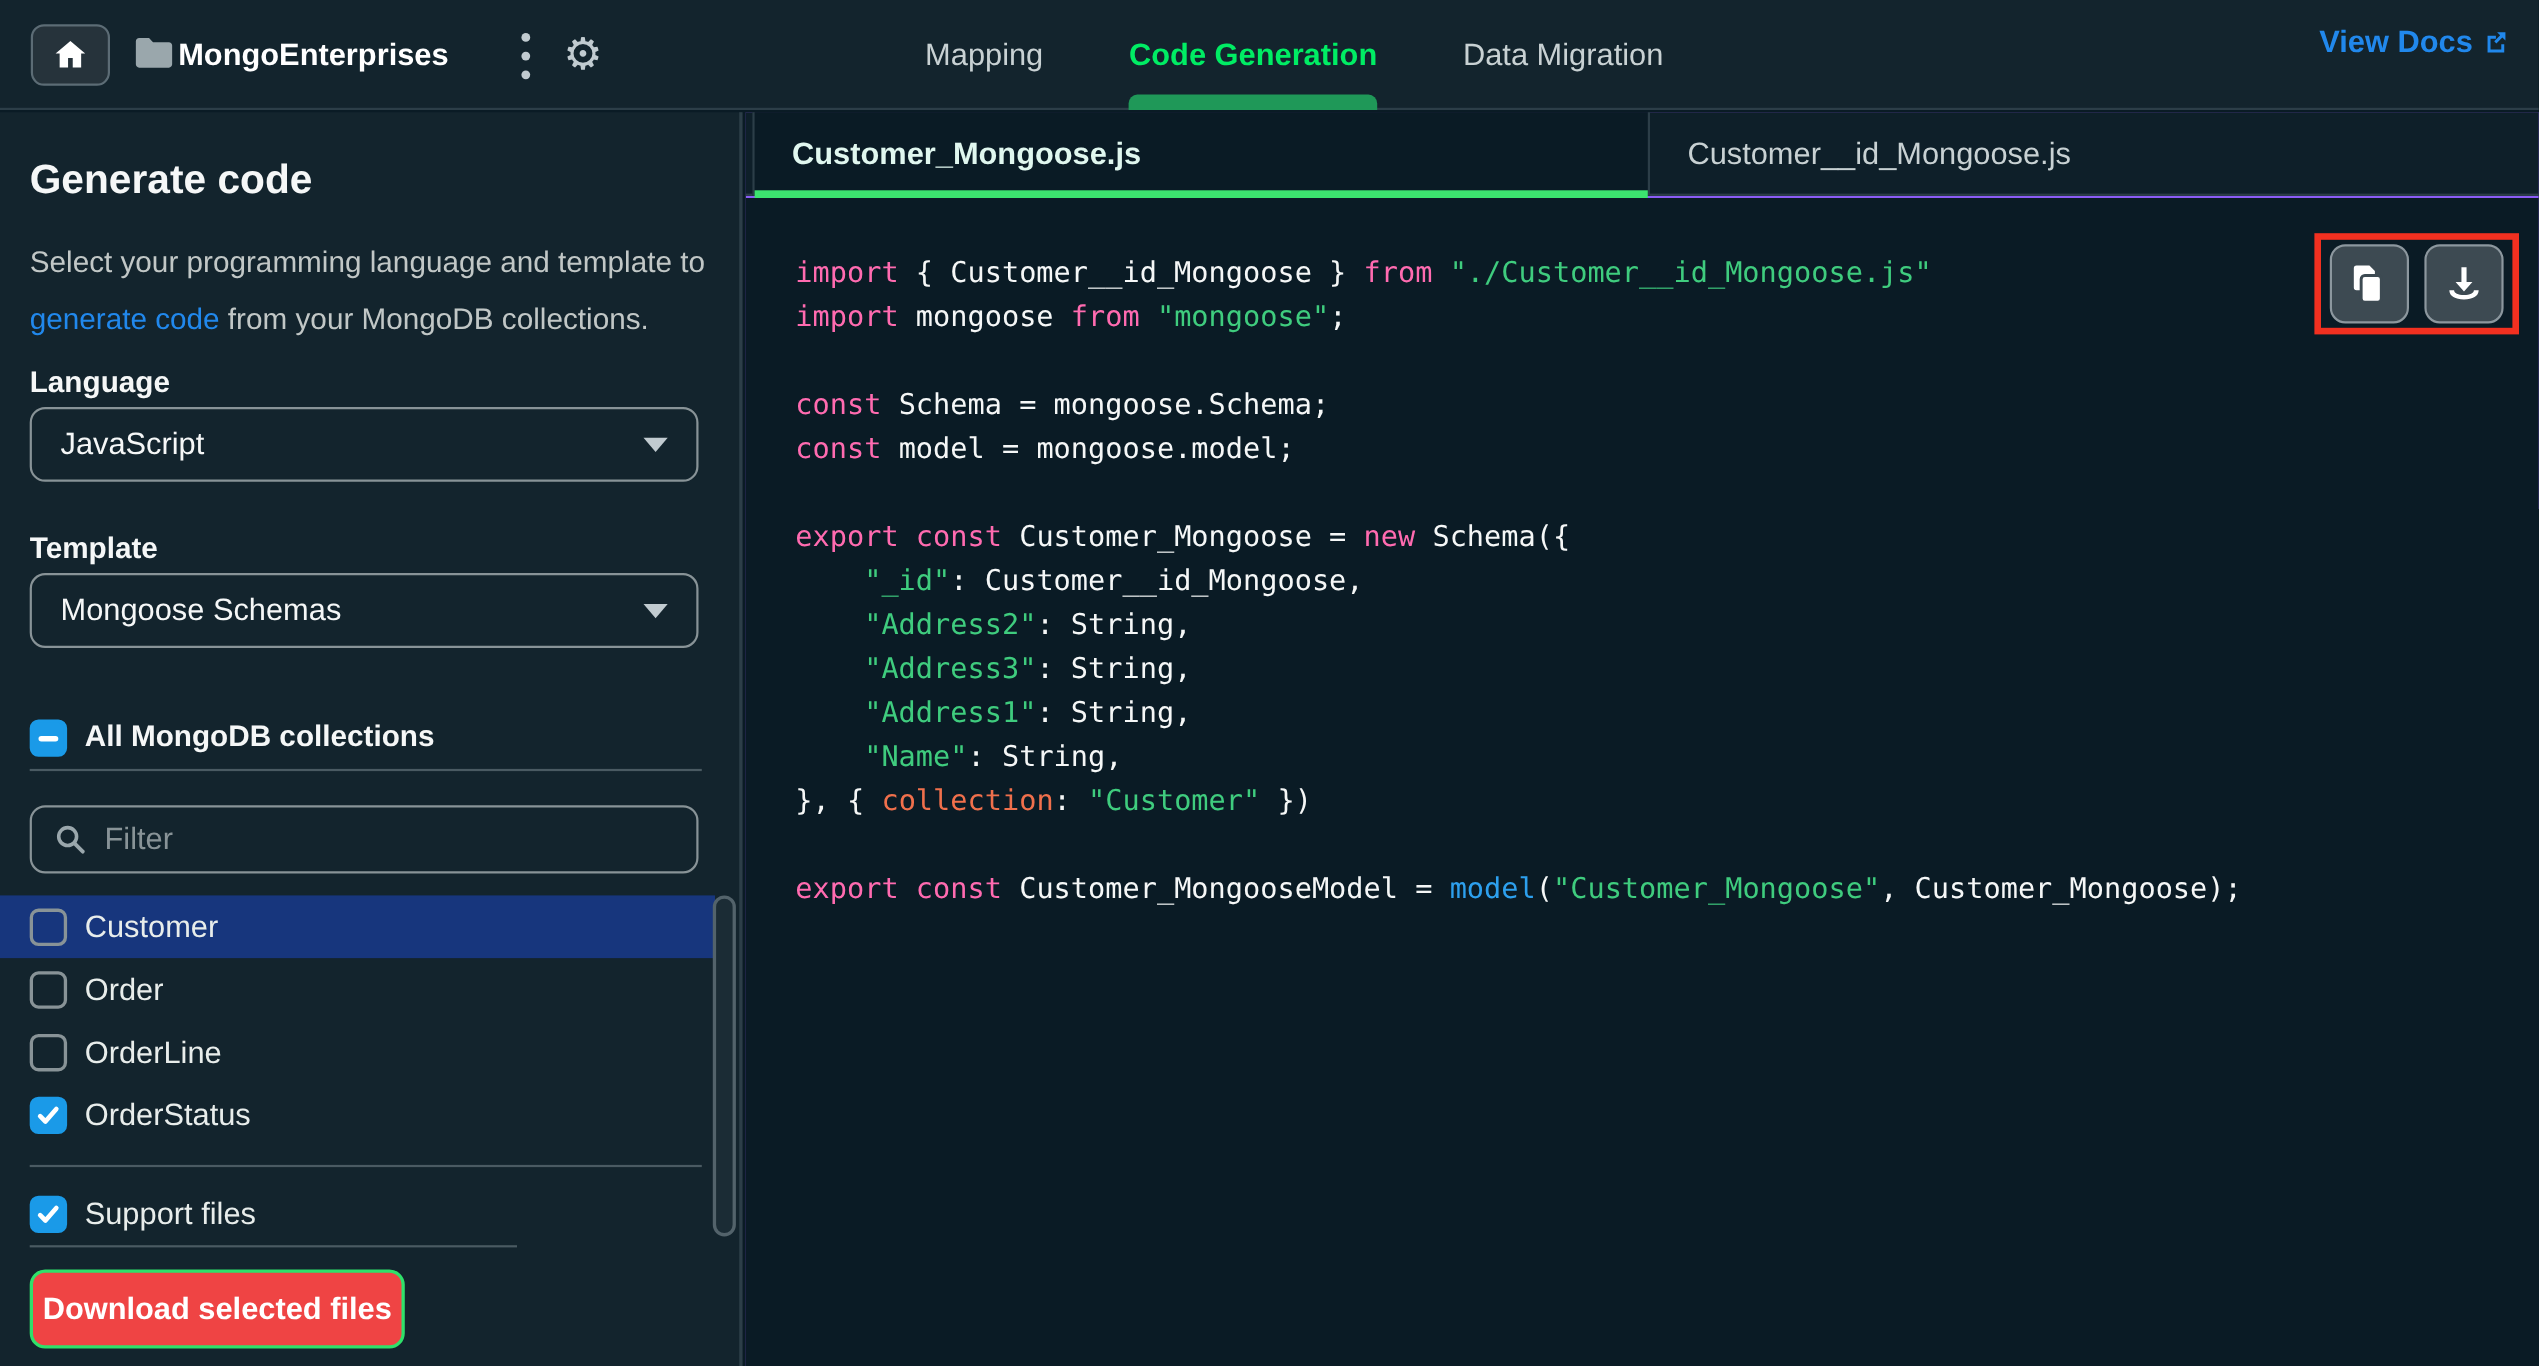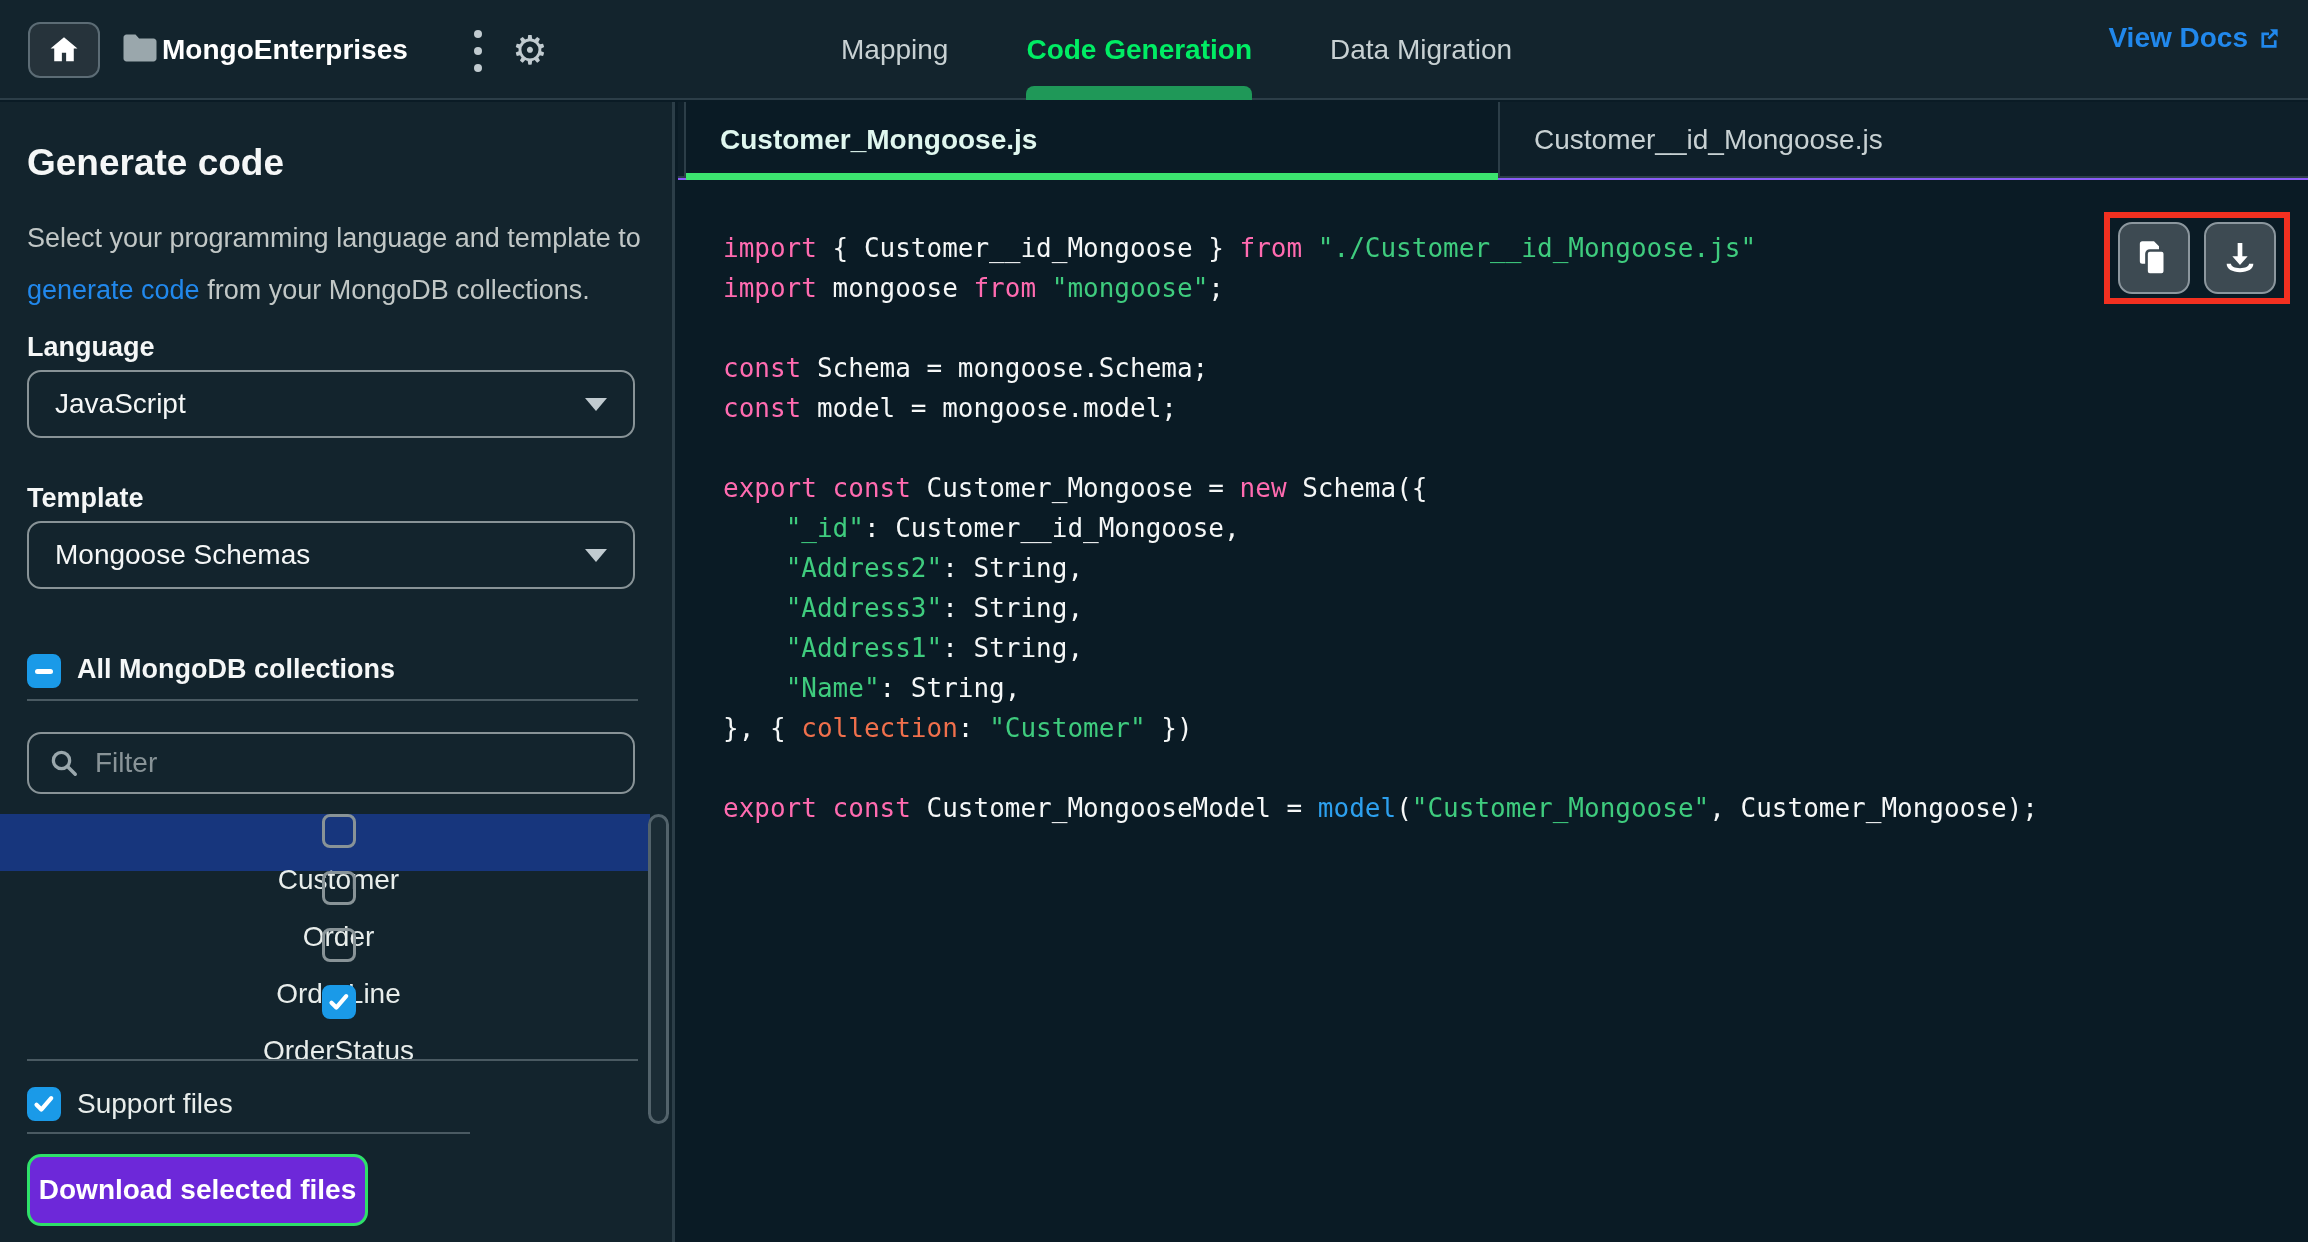--- a/index.html
+++ b/index.html
@@ -28,29 +28,29 @@
   .fld-label { position:absolute; left:27px; font-size:27px; font-weight:bold; color:#F5F7F7; }
   .sel { position:absolute; left:27px; width:608px; height:68px; border:2px solid #889397; border-radius:14px; display:flex; align-items:center; padding:0 26px; font-size:28px; color:#F5F7F7; cursor:pointer; }
   .sel .caret { margin-left:auto; width:0; height:0; border-left:11px solid transparent; border-right:11px solid transparent; border-top:13px solid #C1CBD0; }
   .allrow { position:absolute; left:27px; top:552px; display:flex; gap:16px; cursor:pointer; }
   .allrow .lbl { font-size:27px; font-weight:bold; color:#F5F7F7; }
   .divider { position:absolute; left:27px; height:0; border-top:2px solid #4A5A62; }
   .filter { position:absolute; left:27px; top:630px; width:608px; height:62px; border:2px solid #889397; border-radius:14px; display:flex; align-items:center; padding:16px 20px; gap:16px; }
   .filter input { background:transparent; border:none; outline:none; font-size:28px; color:#F5F7F7; width:480px; font-family:"Liberation Sans",sans-serif; }
   .filter input::placeholder { color:#889397; }
   .list { position:absolute; left:0; top:712px; width:650px; }
-  .list-row { height:57px; display:flex; align-items:center; gap:16px; padding-left:27px; cursor:pointer;flex-direction:column; }
+  .list-row { height:57px; display:flex; align-items:center; gap:16px; padding-left:27px; cursor:pointer; }
   .list-row.selected { background:#17367D; }
   .row-label { font-size:28px; color:#E8EDEB; }
   .cb { width:34px; height:34px; border:3px solid #889397; border-radius:8px; background:transparent; flex:0 0 auto; display:flex; align-items:center; justify-content:center; cursor:pointer; }
   .cb.checked, .cb.indet { background:#1A9AE8; border-color:#1A9AE8; }
   .cb svg { width:24px; height:24px; }
   .cb .minus { width:18px; height:5px; border-radius:3px; background:#fff; }
   .support-row { position:absolute; left:27px; top:973px; height:57px; display:flex; align-items:center; gap:16px; cursor:pointer; }
-  .dl-btn { position:absolute; left:27px; top:1052px; width:341px; height:72px; background:#6d28d9; border:3px solid #2FE06A; border-radius:14px; color:#FFFFFF; font-size:28px; font-weight:bold; font-family:"Liberation Sans",sans-serif; cursor:pointer; }
+  .dl-btn { position:absolute; left:27px; top:1052px; width:341px; height:72px; background:#ef4444; border:3px solid #2FE06A; border-radius:14px; color:#FFFFFF; font-size:28px; font-weight:bold; font-family:"Liberation Sans",sans-serif; cursor:pointer; }
   .sb-scrollbar { position:absolute; left:648px; top:712px; width:21px; height:310px; border:3px solid #53636B; border-radius:11px; background:#1B2C35; cursor:pointer; }
 
   
   .editor { position:absolute; left:678px; top:102px; width:1630px; height:1140px; background:#8b5cf6; }
   .tabbar { position:absolute; left:0; top:0; width:1630px; height:76px; background:#0E1F29; border-bottom:2px solid #2C3E48; }
   .ftab { position:absolute; top:0; height:76px; display:flex; align-items:center; padding-left:34px; font-size:28px; cursor:pointer; }
   .ftab.active { left:6px; width:816px; background:#0A1B25; color:#E0F7EF; font-weight:bold; border-left:2px solid #2C3E48; border-right:2px solid #2C3E48; }
   .ftab.active .underline { position:absolute; left:0; bottom:-2px; width:100%; height:7px; background:#3CE46F; }
   .ftab.inactive { left:822px; width:1430px; color:#C8D1D3; border-right:2px solid #2C3E48; }
   .codearea { position:absolute; left:0; top:78px; width:1630px; height:1062px; background:#0A1B25; }

